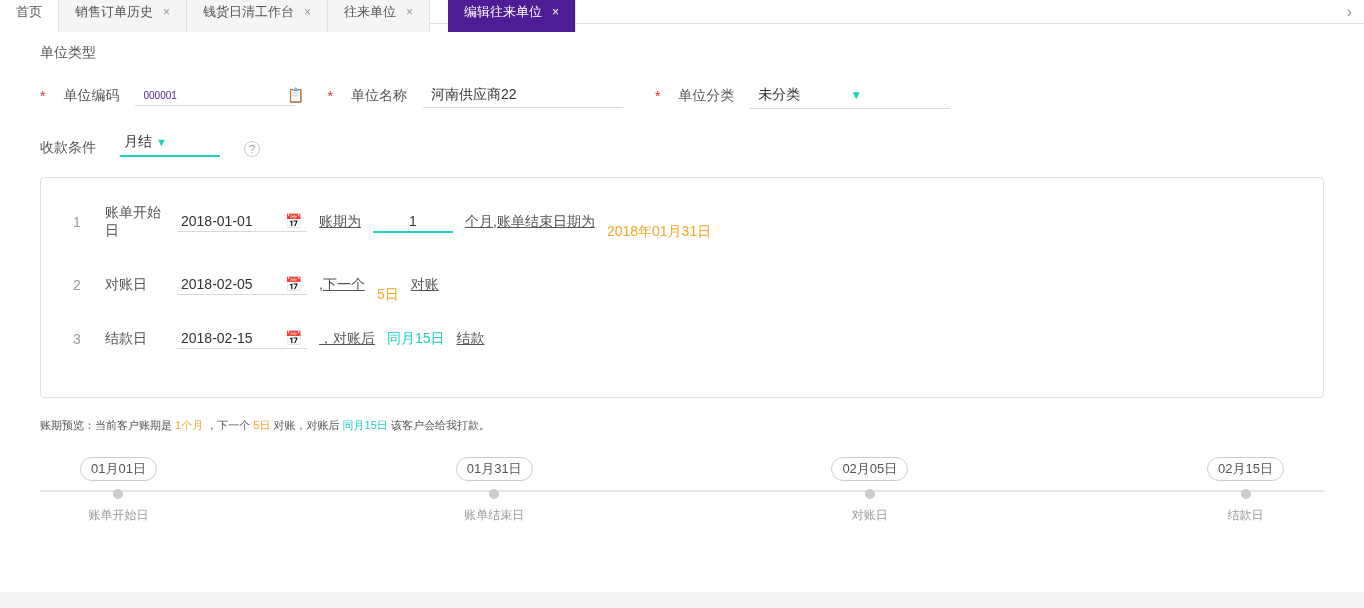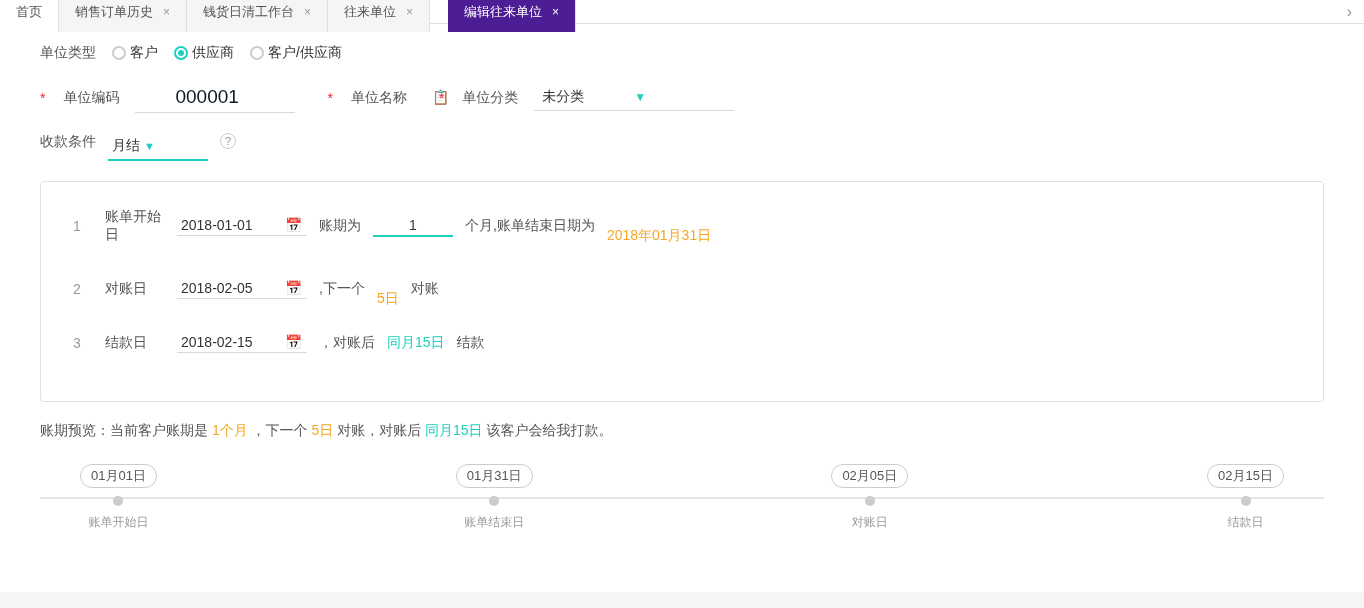--- a/index.html
+++ b/index.html
@@ -118,23 +118,22 @@
       display: flex;
       align-items: center;
       border-bottom: 1px solid #d9d9d9;
       width: 160px;
     }
     .input-with-icon input {
       border: none;
       outline: none;
       flex: 1;
       padding: 4px 8px;
-      font-size: 19px;
-      color: #0f172a;
-      margin-left: 32px;
+      font-size: 10px;
+      color: #4c1d95;
     }
     .input-icon {
       color: #1ccfbe;
       font-size: 14px;
       cursor: pointer;
       padding: 0 4px;
     }
     .select-field {
       display: flex;
       align-items: center;
@@ -154,22 +153,22 @@
       align-items: center;
       justify-content: center;
       font-size: 11px;
       color: #999;
       cursor: pointer;
     }
 
     
     .payment-condition {
       display: flex;
-      align-items: flex-start;
-      gap: 12px;
+      align-items: flex-end;
+      gap: 24px;
       margin-bottom: 20px;
     }
     .payment-select {
       display: flex;
       align-items: center;
       border-bottom: 2px solid #1ccfbe;
       padding: 4px 4px;
       min-width: 100px;
       cursor: pointer;
     }
@@ -210,37 +209,37 @@
       width: 130px;
     }
     .date-input-wrap input {
       border: none;
       outline: none;
       font-size: 14px;
       color: #333;
       width: 100%;
     }
     .cal-icon { color: #1ccfbe; font-size: 14px; cursor: pointer; }
-    .setting-desc { color: #555; }
+    .setting-desc { color: #555; text-decoration: underline; }
     .highlight-orange { color: #f5a623; margin-top: 21px; }
     .highlight-green { color: #1ccfbe; }
     .period-input {
       border: none;
       border-bottom: 2px solid #1ccfbe;
       outline: none;
       width: 80px;
       text-align: center;
       font-size: 14px;
       color: #333;
       padding: 2px 4px;
     }
 
     
     .preview-text {
-      font-size: 14px;
+      font-size: 11px;
       color: #555;
       margin-bottom: 24px;
     }
 
     
     .timeline-wrap {
       position: relative;
       display: flex;
       align-items: center;
       padding: 0 40px;
@@ -314,49 +313,36 @@
     <span class="tab-close">×</span>
   </div>
   <div class="tabs-more">›</div>
 </div>
 
 <div class="main-content">
 
   <div class="form-row">
     <div class="form-field">
       <span class="field-label">单位类型</span>
-      <div class="radio-group">
-        <label class="radio-item">
-          <div class="radio-circle"></div>
-          <span>客户</span>
-        </label>
-        <label class="radio-item">
-          <div class="radio-circle checked"></div>
-          <span>供应商</span>
-        </label>
-        <label class="radio-item">
-          <div class="radio-circle"></div>
-          <span>客户/供应商</span>
-        </label>
-      </div>
     </div>
   </div>
 
   <div class="form-row">
     <div class="form-field">
       <span class="required-star">*</span>
       <span class="field-label">单位编码</span>
       <div class="input-with-icon">
         <input type="text" value="000001" style="">
         <span class="input-icon">📋</span>
       </div>
     </div>
     <div class="form-field">
       <span class="required-star">*</span>
       <span class="field-label">单位名称</span>
+      <input class="text-input" type="text" style="width: 200px;" value="河南供应商22">
     </div>
     <div class="form-field">
       <span class="required-star">*</span>
       <span class="field-label">单位分类</span>
       <div class="select-field">
         <span>未分类</span>
         <span class="select-arrow">▼</span>
       </div>
     </div>
   </div>

